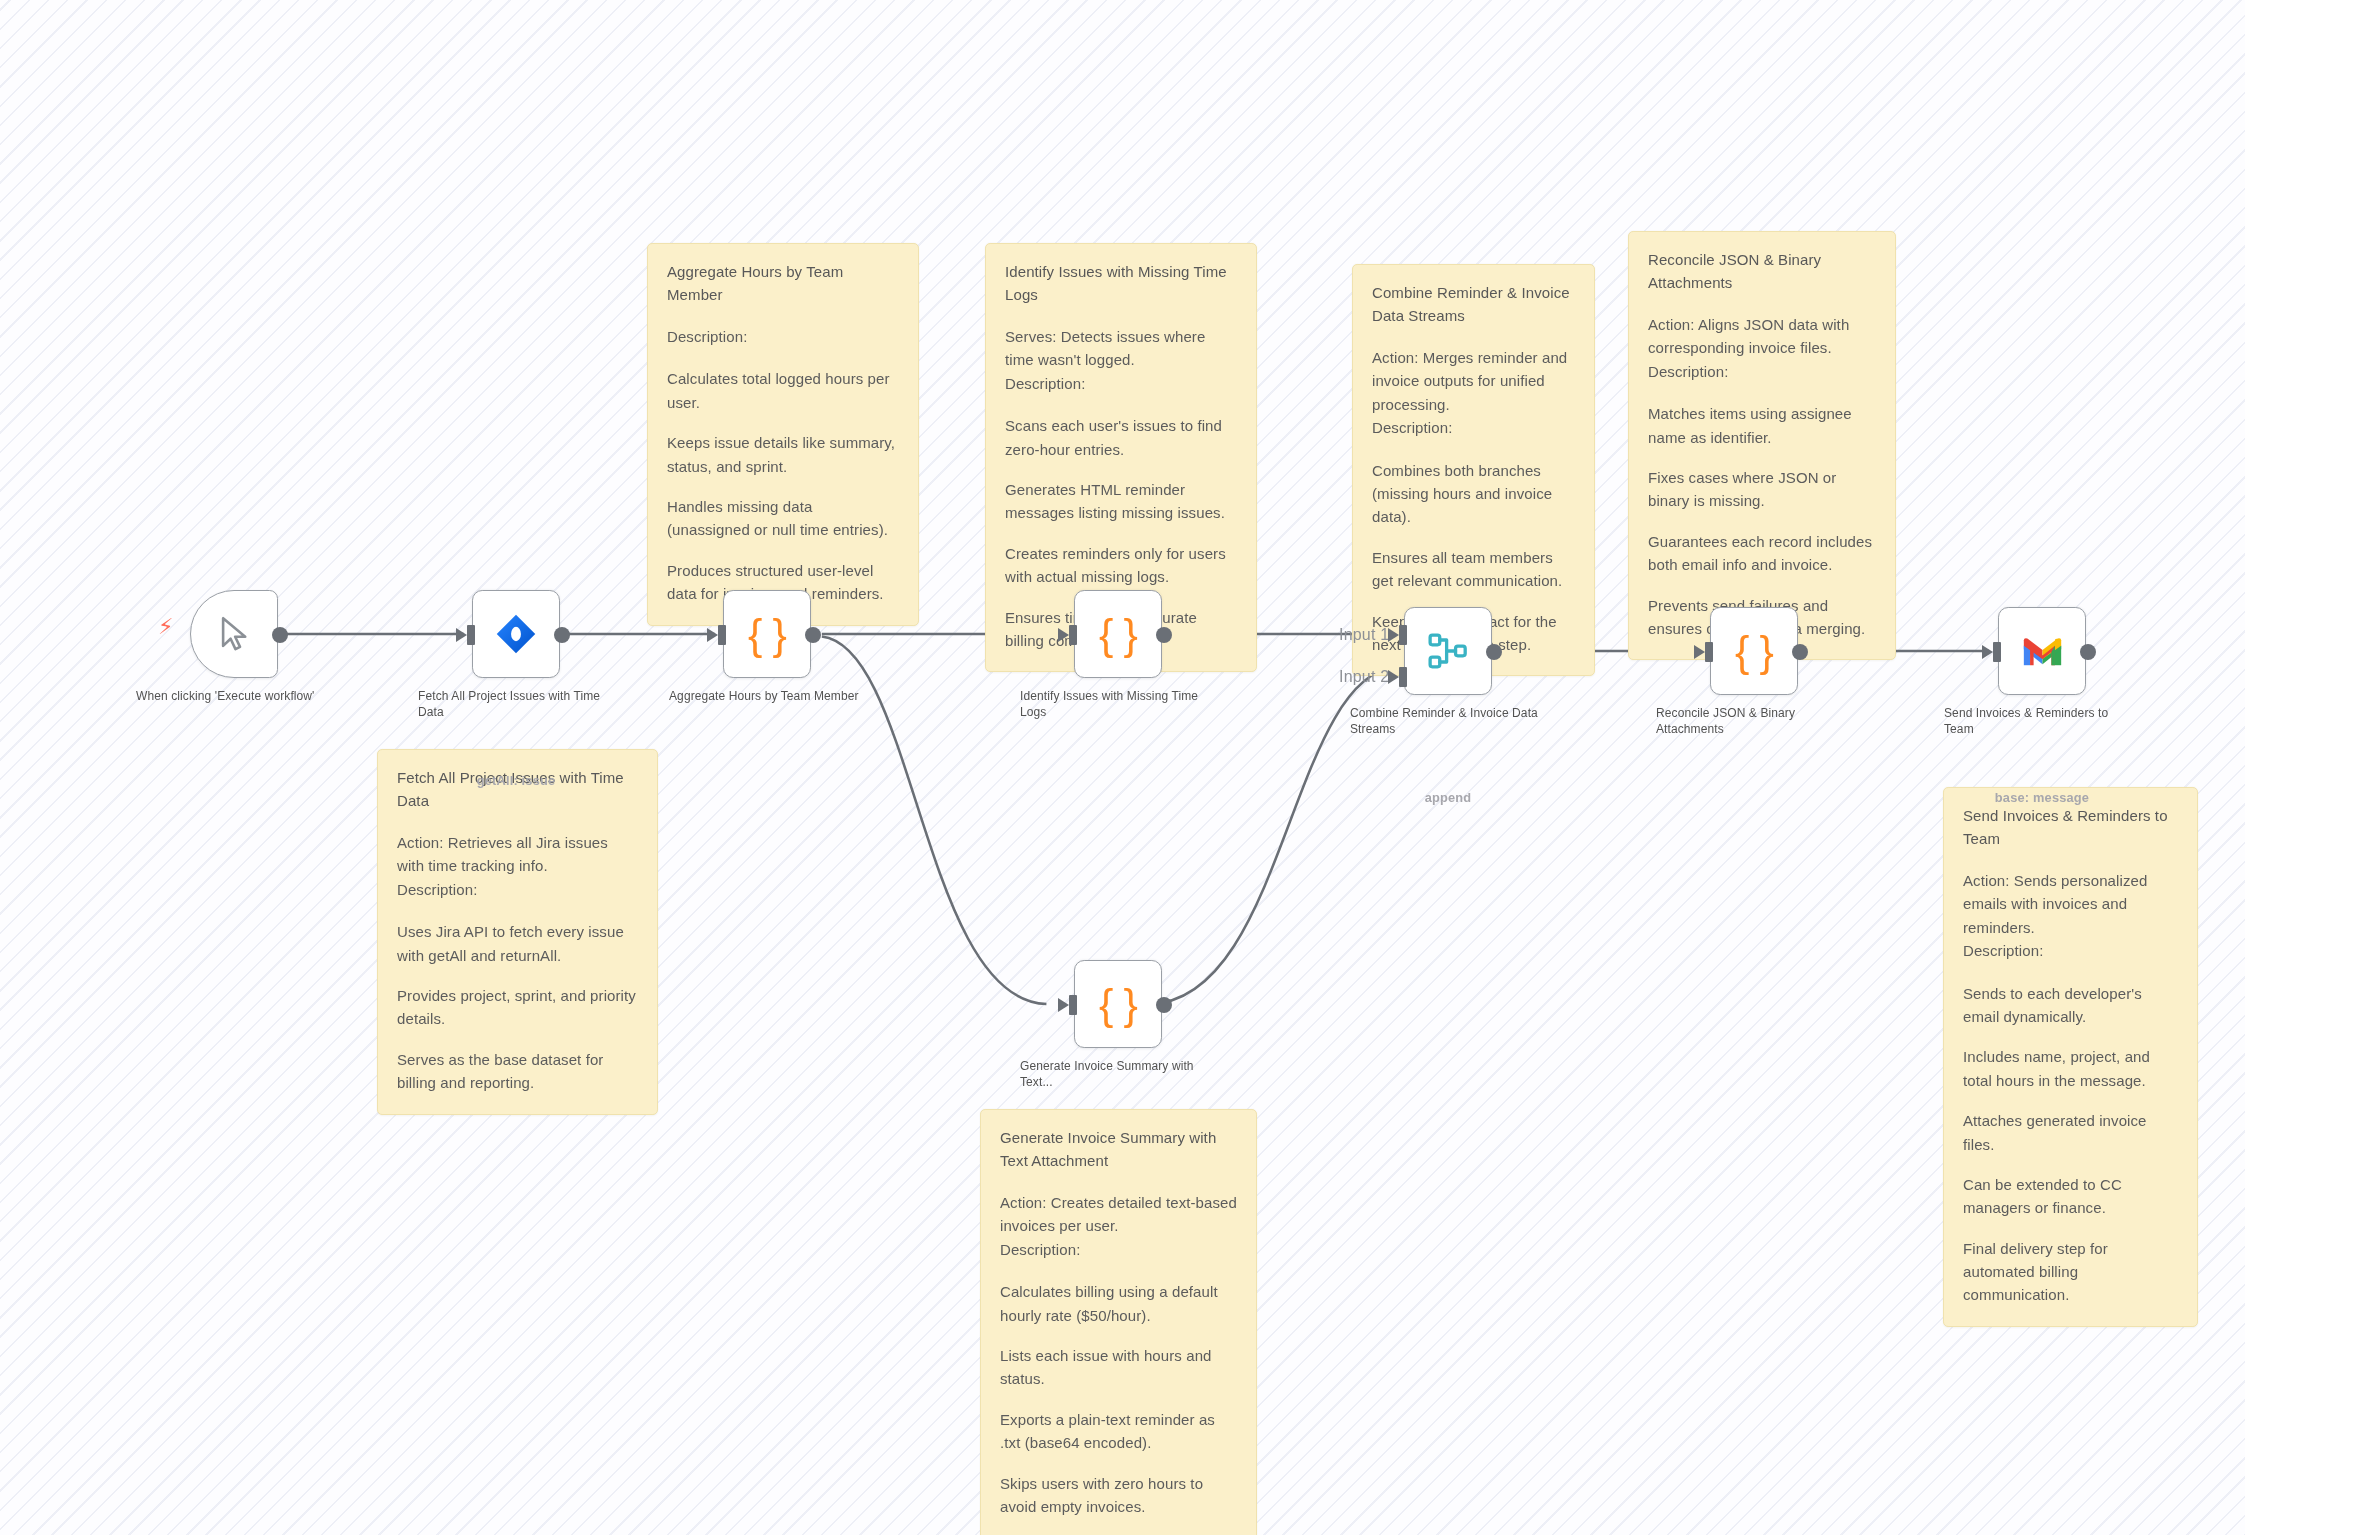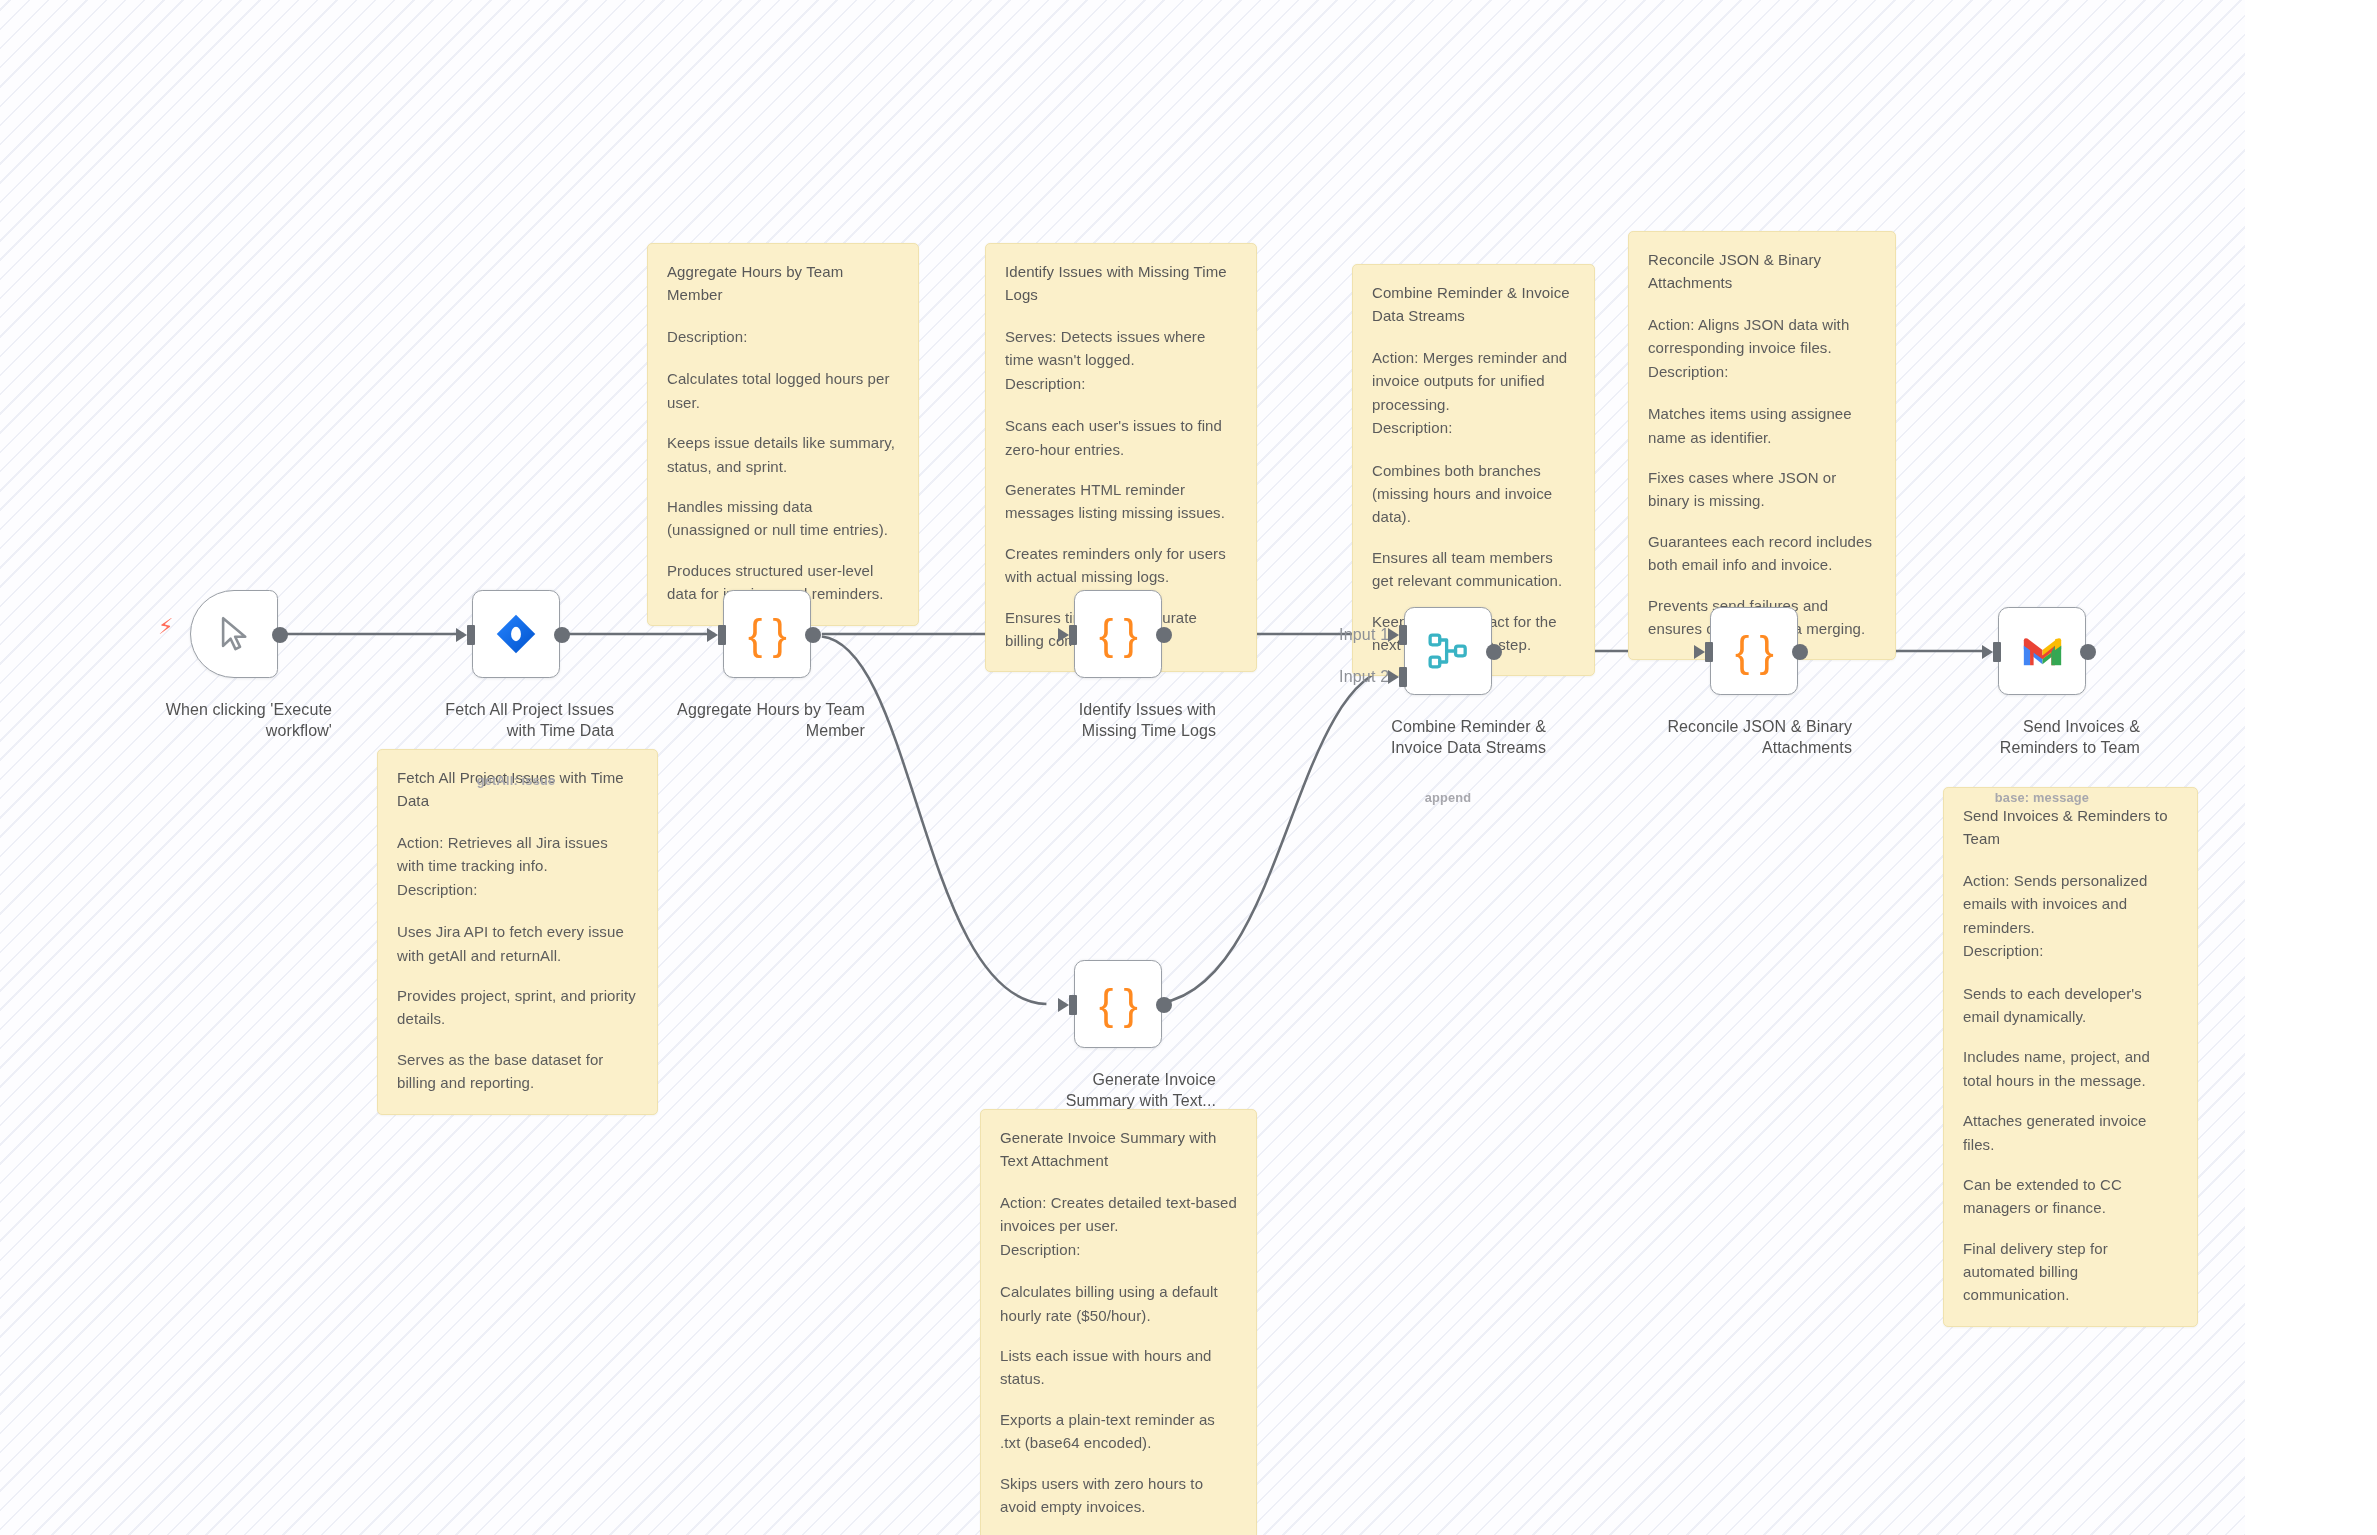--- a/index.html
+++ b/index.html
@@ -74,26 +74,26 @@
     box-shadow: 0 0.9px 2.6px rgba(60,64,80,0.10);
   }
   .node-box.trigger {
     border-top-left-radius: 44px;
     border-bottom-left-radius: 44px;
     border-top-right-radius: 8.5px;
     border-bottom-right-radius: 8.5px;
   }
   .node-label {
     position: absolute;
-    top: 109px;
+    top: 99px;
     left: 44px;
     transform: translateX(-50%);
     width: 196px;
-    text-align: right;
-    font-size: 16px;
+    text-align: left;
+    font-size: 12px;
     line-height: 1.32;
     color: #525252;
     letter-spacing: 0.1px;
   }
   .node-sub {
     position: absolute;
     top: 99px;
     left: 44px;
     transform: translateX(-50%);
     width: 196px;

